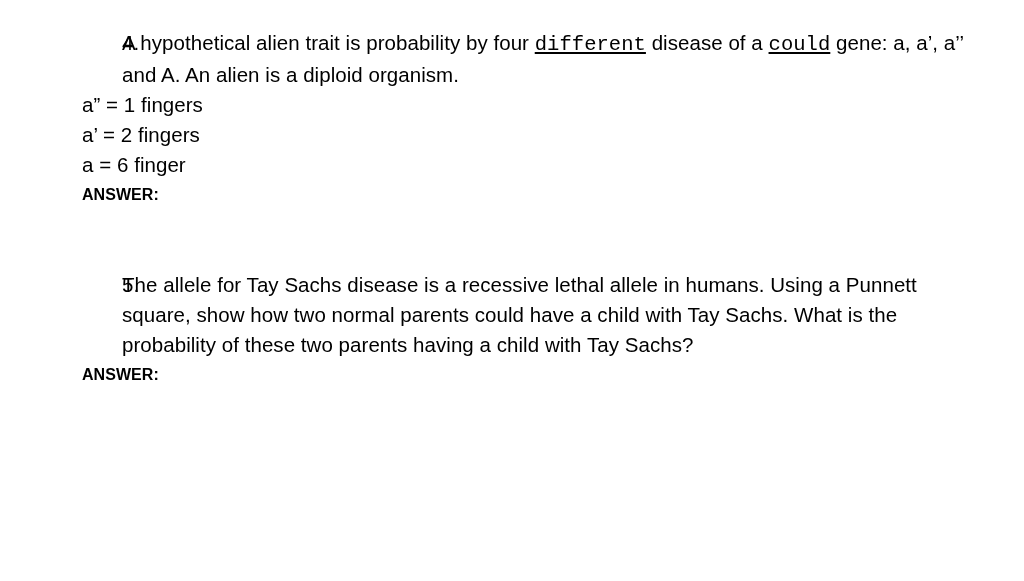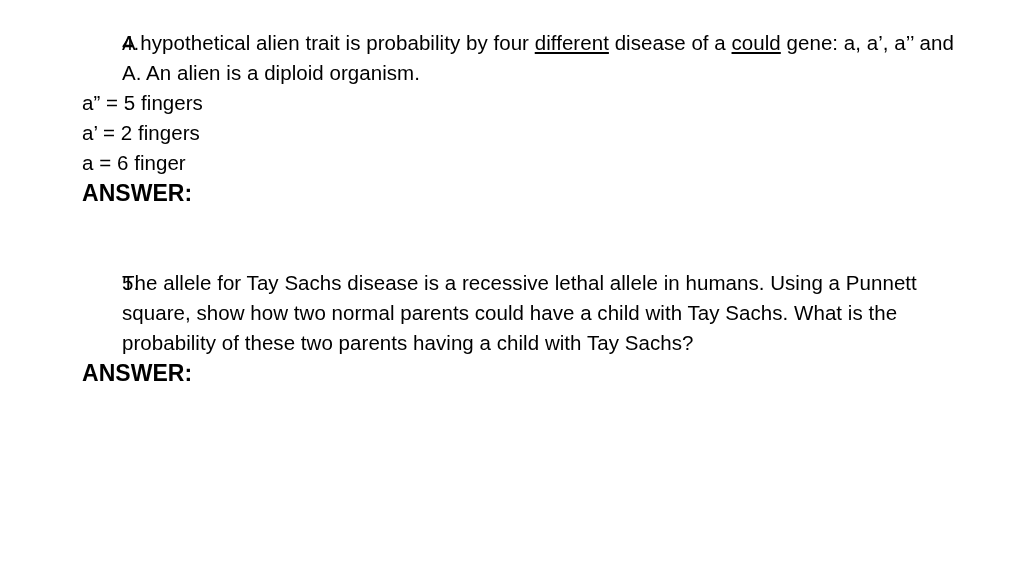--- a/index.html
+++ b/index.html
@@ -59,49 +59,50 @@
   }
 
   
   .flush-line {
     font-size: 20.5px;
     line-height: 30px;
     letter-spacing: 0.05px;
   }
 
   .answer {
-    font-size: 23px;
+    font-size: 16px;
     line-height: 30px;
     font-weight: bold;
   }
 
   .gap-between-questions {
     height: 60px;
   }
 
   u.ul {
     text-decoration: underline;
     text-underline-offset: 2px;
+    font-family: Liberation Mono, monospace;
   }
 </style>
 </head>
 <body>
 
 <div class="page">
   <div class="worksheet">
 
     <div class="question">
       <div class="q-body">
         <div class="q-first-line">
           <span class="q-number">4.</span><span class="q-lead"><span>A hypothetical alien trait is probability by four </span><u class="ul">different</u><span> disease of a </span><u class="ul">could</u><span> gene: a, a’, a’’ and A.  An alien is a diploid organism.</span></span>
         </div>
       </div>
 
 
-      <div class="flush-line">a” = 5 fingers</div>
+      <div class="flush-line">a” = 1 fingers</div>
       <div class="flush-line">a’ = 2 fingers</div>
       <div class="flush-line">a = 6 finger</div>
 
 
       <div class="answer">ANSWER:</div>
     </div>
 
     <div class="gap-between-questions"></div>
 
     <div class="question">

